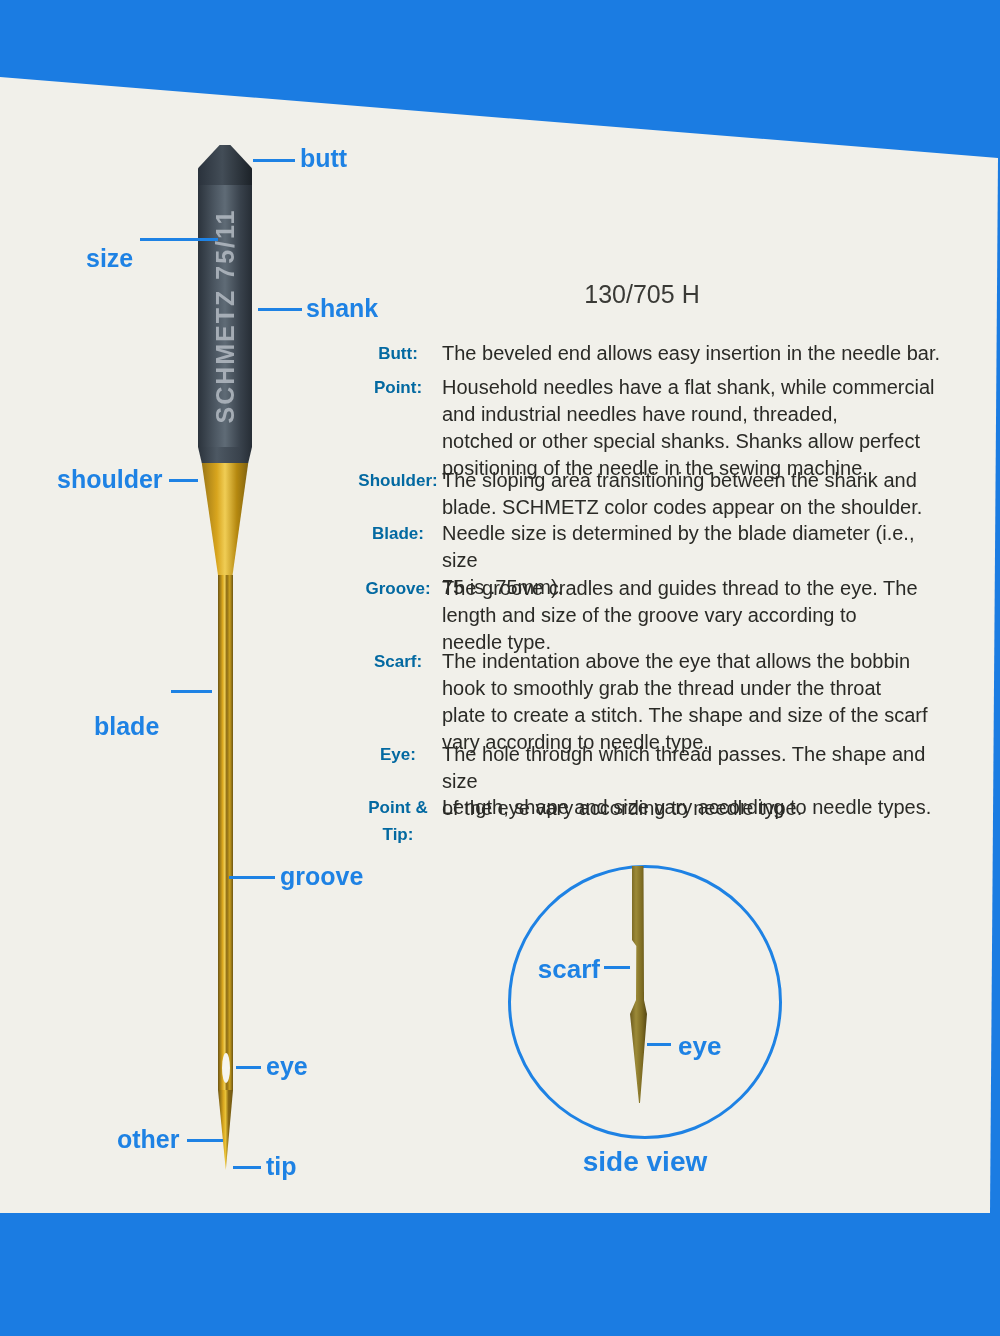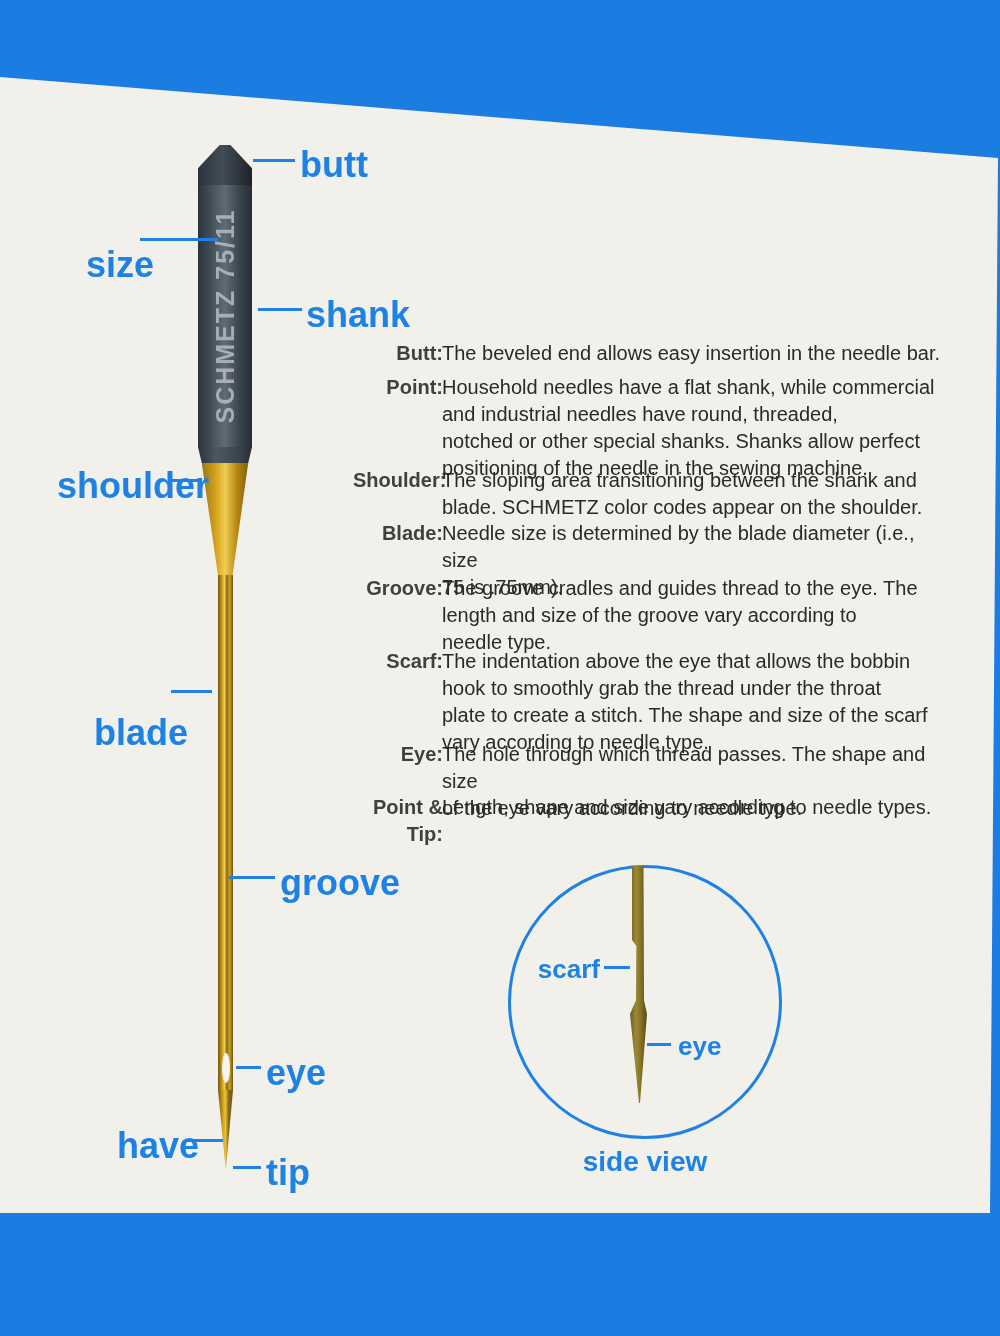--- a/index.html
+++ b/index.html
@@ -58,27 +58,27 @@
   .n-eye{
     position:absolute;left:24px;top:908px;width:8px;height:30px;
     background:#f6f5f0;border-radius:50%;
   }
   .n-point{
     position:absolute;left:20px;top:945px;width:15px;height:80px;
     background:linear-gradient(90deg,#6d5512,#d8a61e 35%,#e8c137 50%,#8a6a14 70%,#6d5512);
     clip-path:polygon(0 0,100% 0,52% 100%);
   }
   
-  .lbl{position:absolute;font-size:36px;font-weight:bold;color:#1e82e4;white-space:nowrap;}
+  .lbl{position:absolute;font-size:25px;font-weight:bold;color:#1e82e4;white-space:nowrap;}
   .leader{position:absolute;height:3px;background:#1e82e4;}
   
   .def-row{position:absolute;left:353px;width:600px;}
   .def-term{
-    position:absolute;left:0;top:0;width:90px;text-align:right;
-    font-size:20px;font-weight:bold;color:#404040;line-height:27px;
+    position:absolute;left:0;top:0;width:90px;text-align:center;
+    font-size:17px;font-weight:bold;color:#0369a1;line-height:27px;
   }
   .def-desc{
     position:absolute;left:89px;top:0;width:499px;
     font-size:20px;color:#2a2a26;line-height:27px;white-space:pre-line;
   }
   
   .sv-circle{
     position:absolute;left:508px;top:865px;width:268px;height:268px;
     border:3px solid #1e82e4;border-radius:50%;
   }
@@ -92,20 +92,21 @@
     position:absolute;left:560px;top:1146px;width:170px;text-align:center;
     font-size:28px;font-weight:bold;color:#1e82e4;
   }
 </style>
 </head>
 <body>
 
 <div class="canvas">
   <div class="page">
 
+    <div class="subtitle">130/705 H</div>
 
     <div class="needle">
       <div class="n-butt"></div>
       <div class="n-shank">
         <div class="n-imprint">SCHMETZ 75/11</div>
       </div>
       <div class="n-taper"></div>
       <div class="n-shoulder"></div>
       <div class="n-blade"></div>
       <div class="n-eye"></div>
@@ -126,21 +127,21 @@
 
     <div class="lbl" style="left:94px;top:712px;">blade</div>
     <div class="leader" style="left:171px;top:690px;width:41px;"></div>
 
     <div class="lbl" style="left:280px;top:862px;">groove</div>
     <div class="leader" style="left:229px;top:876px;width:46px;"></div>
 
     <div class="lbl" style="left:266px;top:1052px;">eye</div>
     <div class="leader" style="left:236px;top:1066px;width:25px;"></div>
 
-    <div class="lbl" style="left:117px;top:1125px;">have</div>
+    <div class="lbl" style="left:117px;top:1125px;">other</div>
     <div class="leader" style="left:187px;top:1139px;width:36px;"></div>
 
     <div class="lbl" style="left:266px;top:1152px;">tip</div>
     <div class="leader" style="left:233px;top:1166px;width:28px;"></div>
 
     <div class="def-row" style="top:340px;">
       <div class="def-term">Butt:</div>
       <div class="def-desc">The beveled end allows easy insertion in the needle bar.</div>
     </div>
     <div class="def-row" style="top:374px;">

